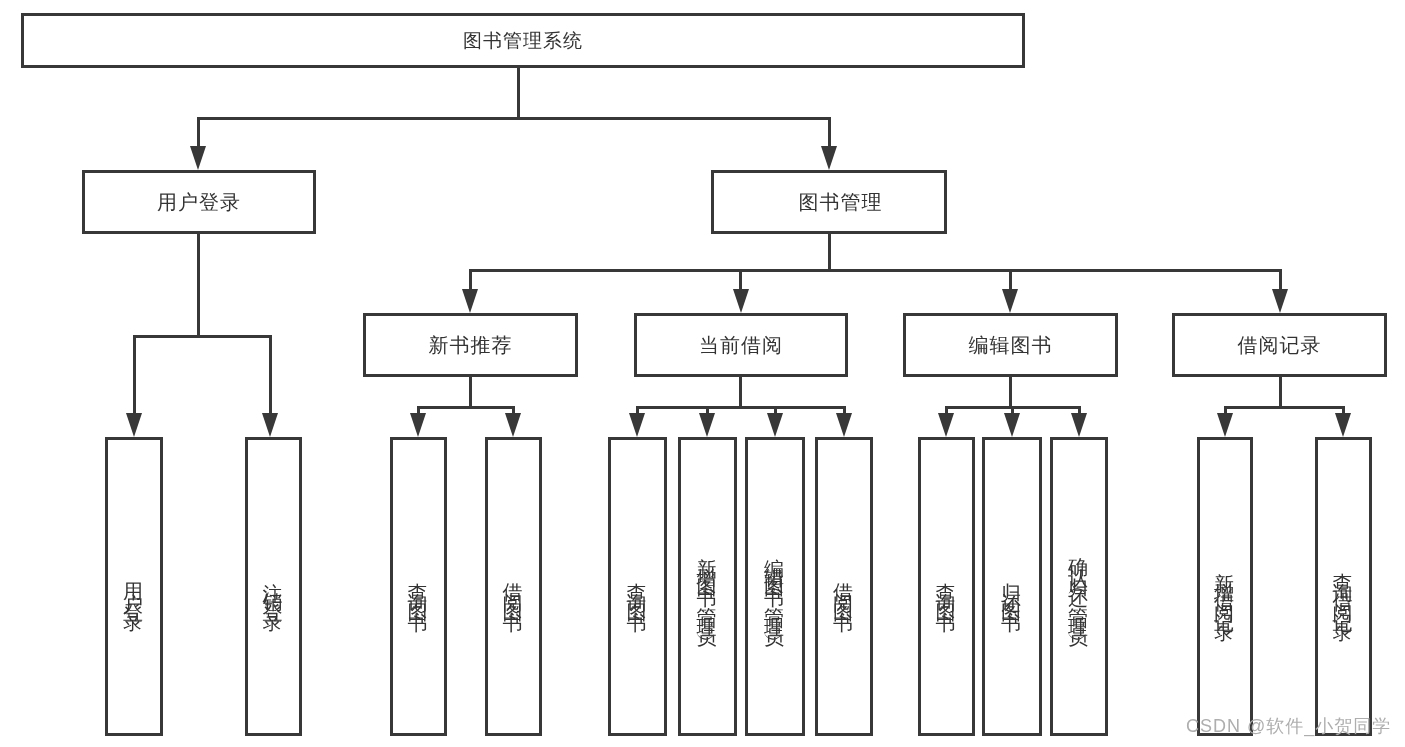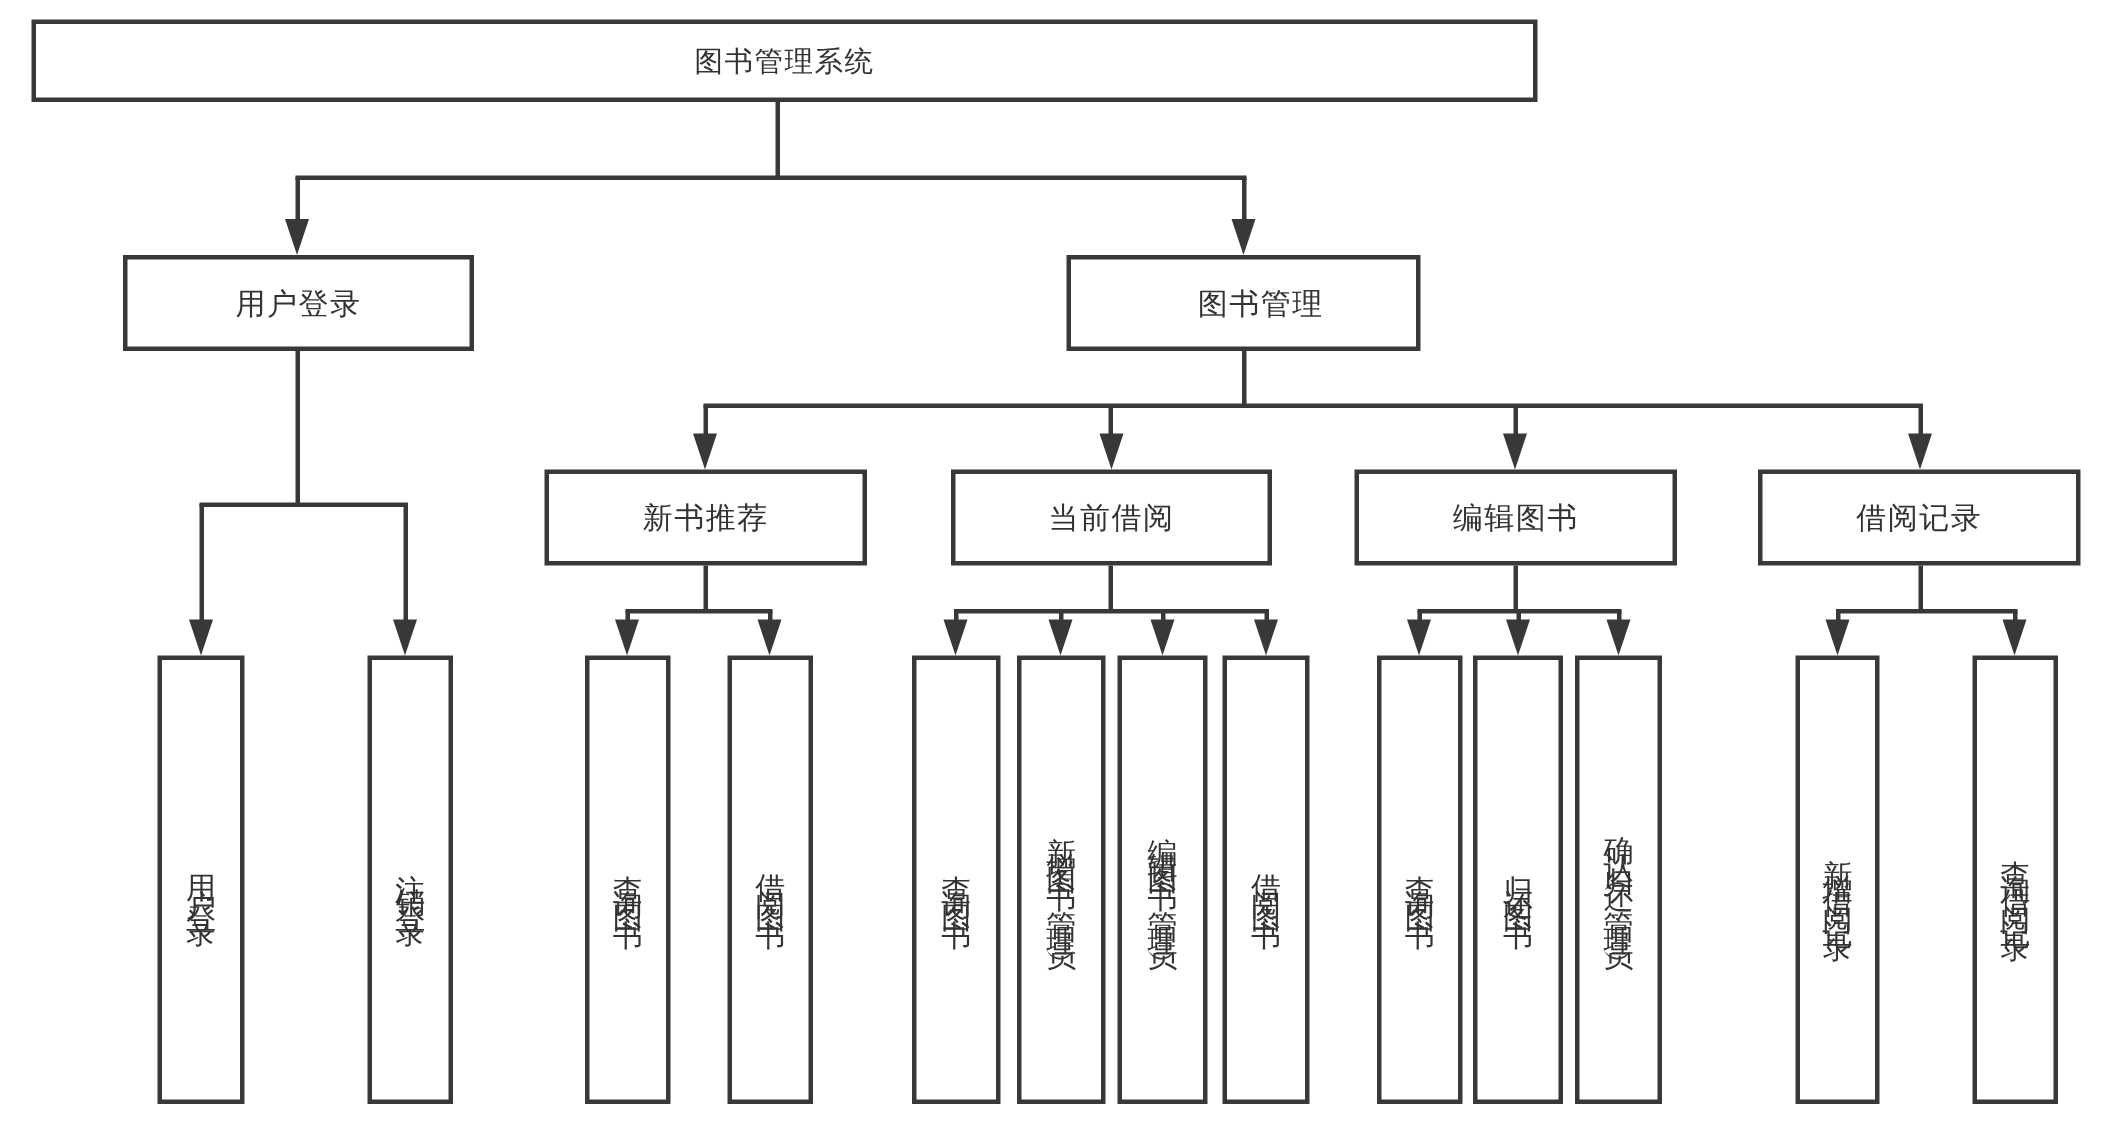--- a/index.html
+++ b/index.html
@@ -186,14 +186,15 @@
   <div class="vline" style="left:1078px; top:407px; height:12px;"></div>
   <div class="arrowhead" style="left:1071px; top:413px;"></div>
 
   <div class="vline" style="left:1279px; top:377px; height:31px;"></div>
   <div class="hline" style="left:1224px; top:406px; width:121px;"></div>
   <div class="vline" style="left:1224px; top:407px; height:12px;"></div>
   <div class="arrowhead" style="left:1217px; top:413px;"></div>
   <div class="vline" style="left:1342px; top:407px; height:12px;"></div>
   <div class="arrowhead" style="left:1335px; top:413px;"></div>
 
+  <div class="watermark">CSDN @软件_小贺同学</div>
 
 </div>
 
 </body></html>

